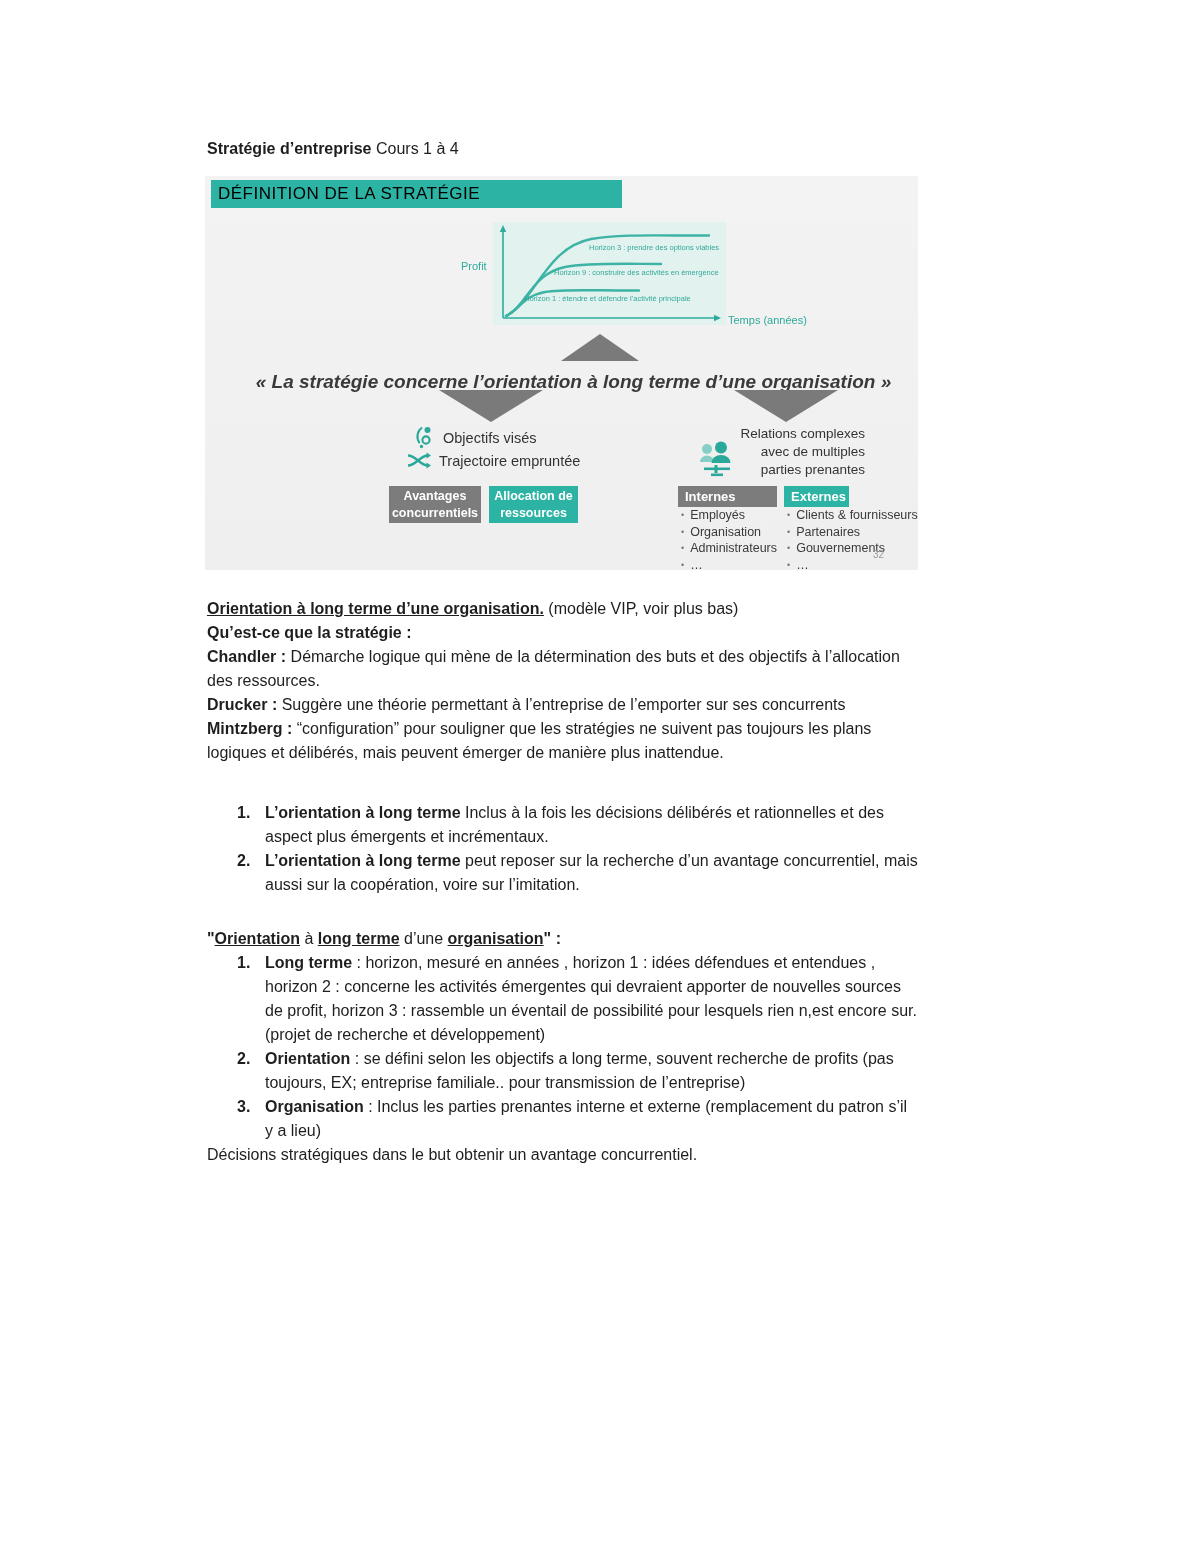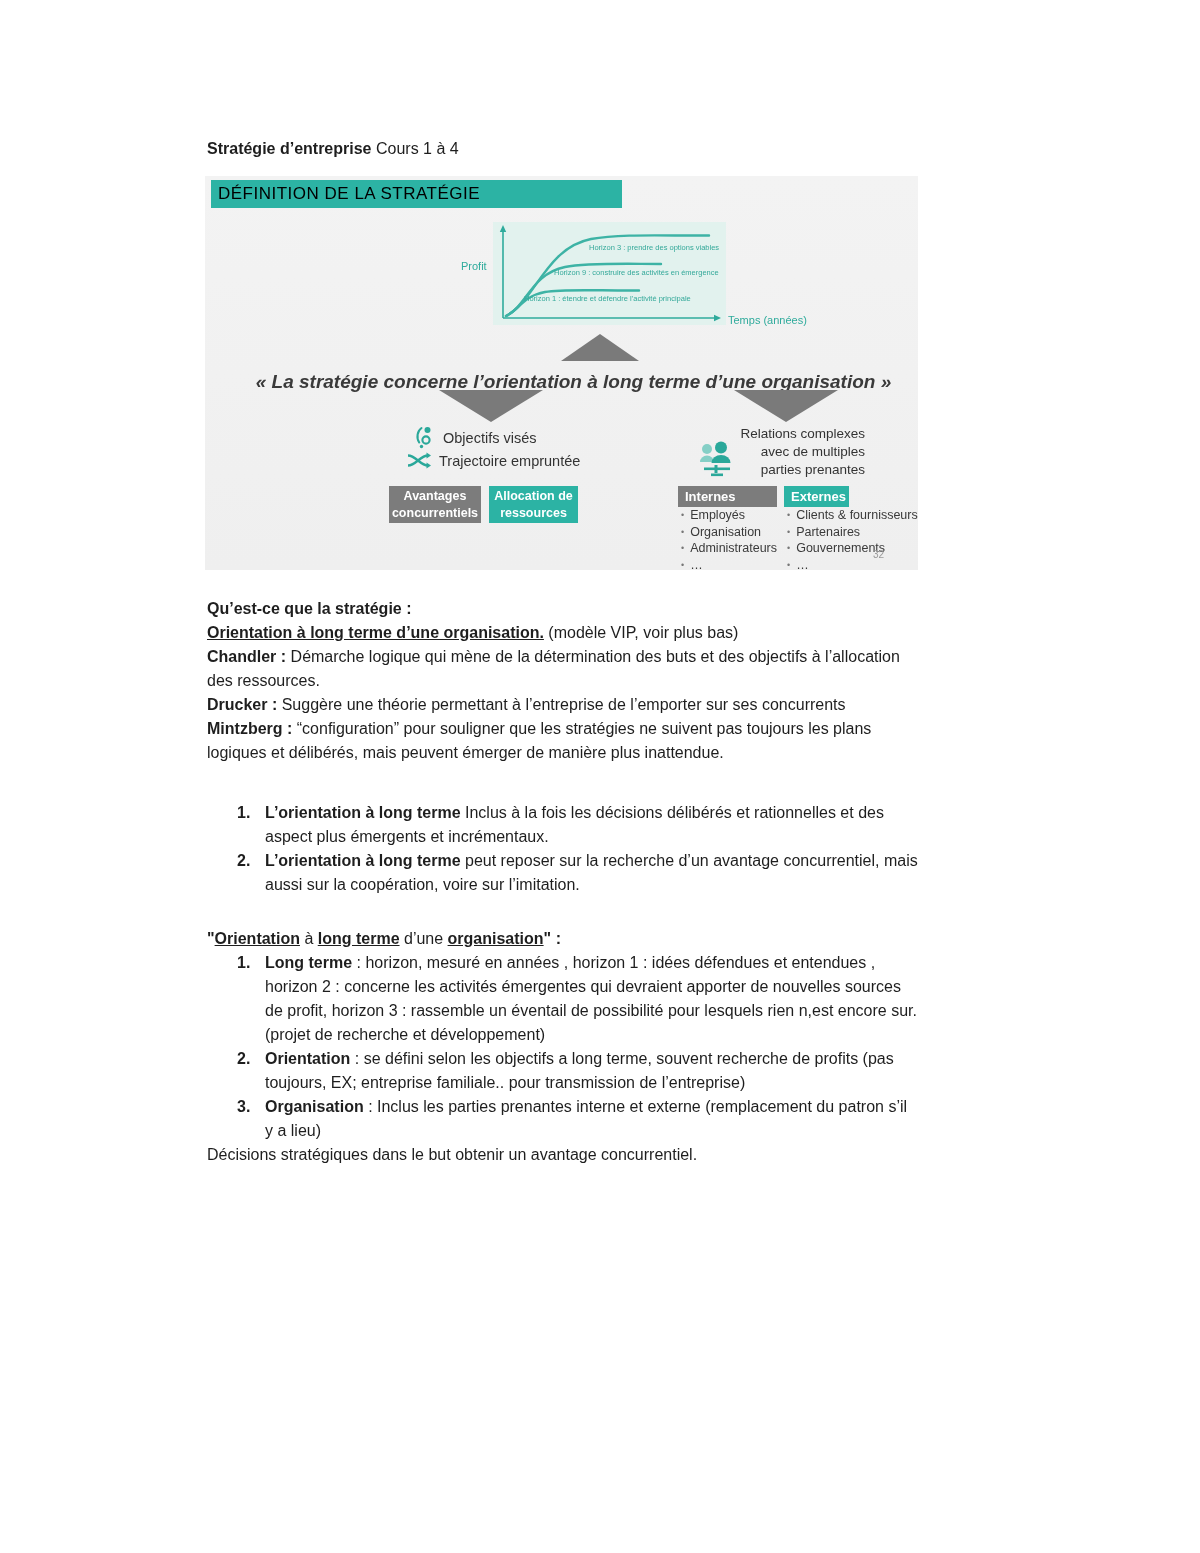--- a/index.html
+++ b/index.html
@@ -153,22 +153,22 @@
     <ul class="mini ul-ext">
       <li>Clients &amp; fournisseurs</li>
       <li>Partenaires</li>
       <li>Gouvernements</li>
       <li>…</li>
     </ul>
     <div class="slide-pagenum">32</div>
   </div>
 
   <div class="content">
+    <p><span class="b u">Orientation à long terme d’une organisation.</span><span> (modèle VIP, voir plus bas)</span></p>
     <p><span class="b">Qu’est-ce que la stratégie :</span></p>
-    <p><span class="b u">Orientation à long terme d’une organisation.</span><span> (modèle VIP, voir plus bas)</span></p>
     <p><span class="b">Chandler :</span><span> Démarche logique qui mène de la détermination des buts et des objectifs à l’allocation des ressources.</span></p>
     <p><span class="b">Drucker :</span><span> Suggère une théorie permettant à l’entreprise de l’emporter sur ses concurrents</span></p>
     <p><span class="b">Mintzberg :</span><span> “configuration” pour souligner que les stratégies ne suivent pas toujours les plans logiques et délibérés, mais peuvent émerger de manière plus inattendue.</span></p>
 
     <ol class="nlist gap-lg">
       <li><span class="b">L’orientation à long terme</span><span> Inclus à la fois les décisions délibérés et rationnelles et des aspect plus émergents et incrémentaux.</span></li>
       <li><span class="b">L’orientation à long terme</span><span> peut reposer sur la recherche d’un avantage concurrentiel, mais aussi sur la coopération, voire sur l’imitation.</span></li>
     </ol>
 
     <p class="gap-md"><span class="b">"</span><span class="b u">Orientation</span><span> à </span><span class="b u">long terme</span><span> d’une </span><span class="b u">organisation</span><span class="b">" :</span></p>

